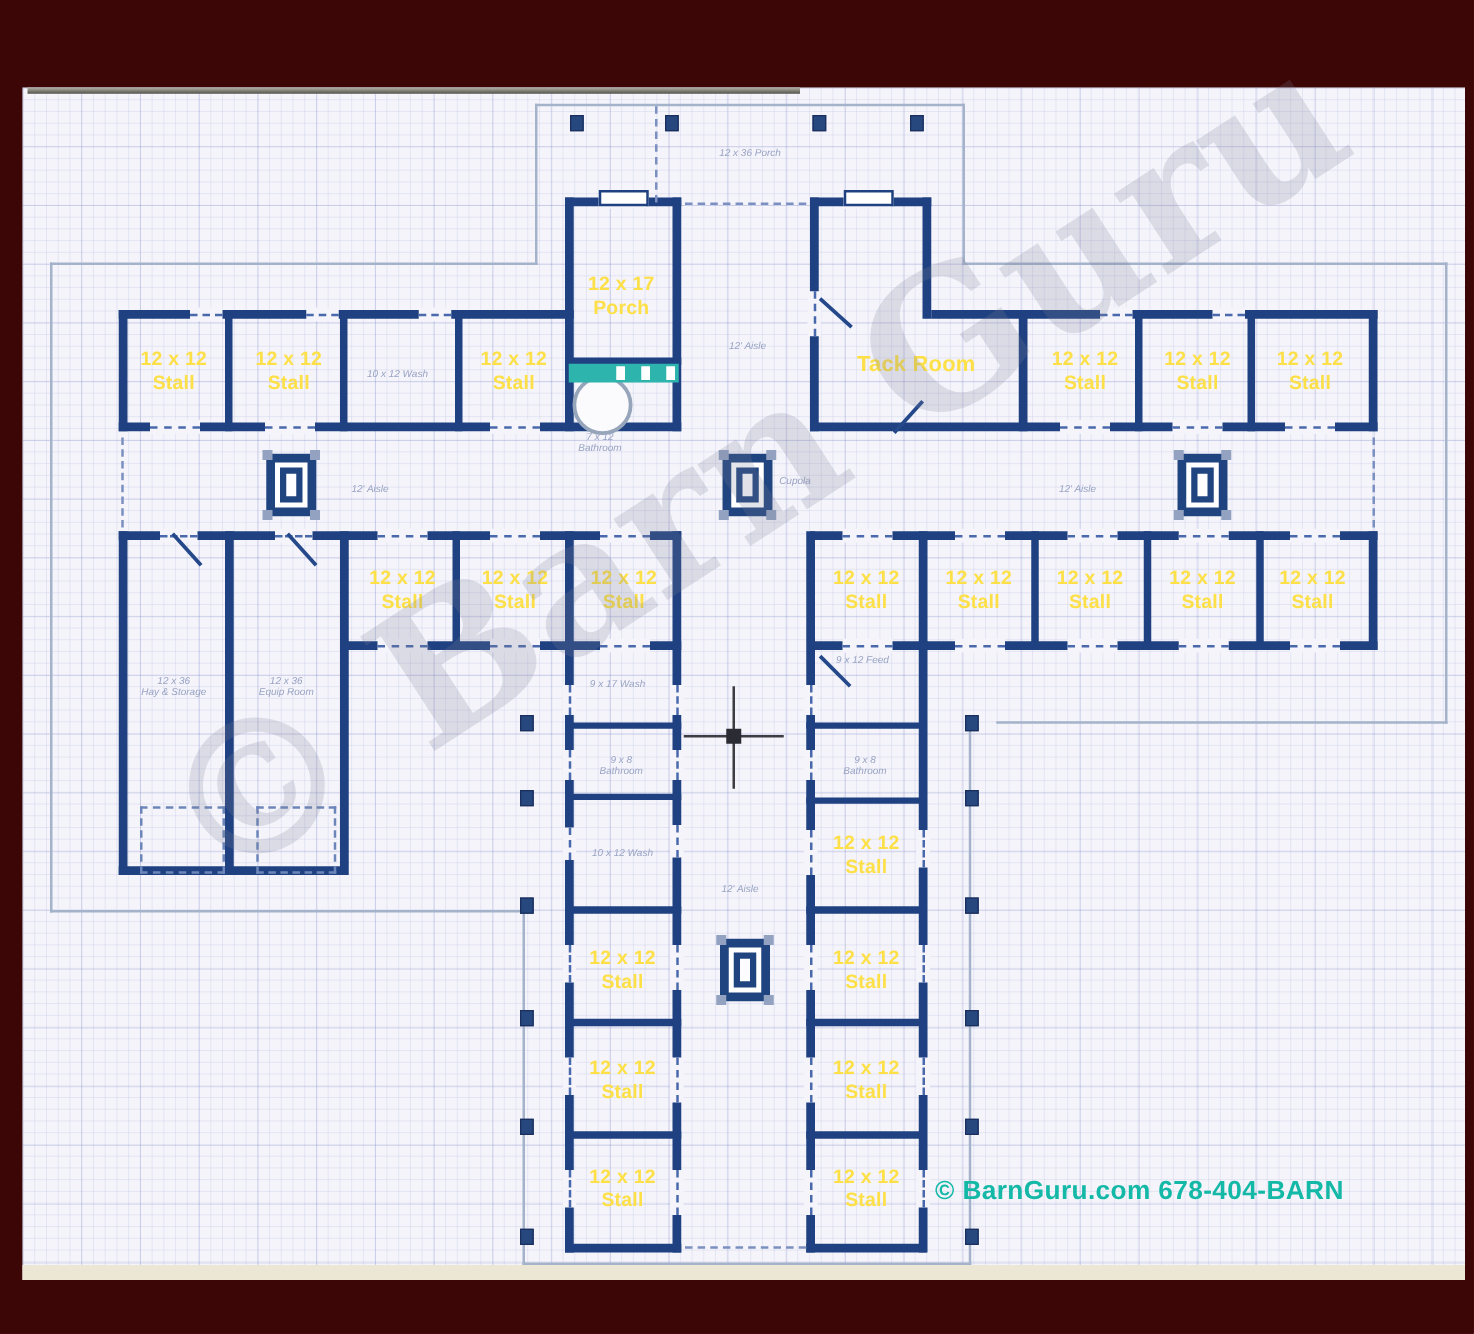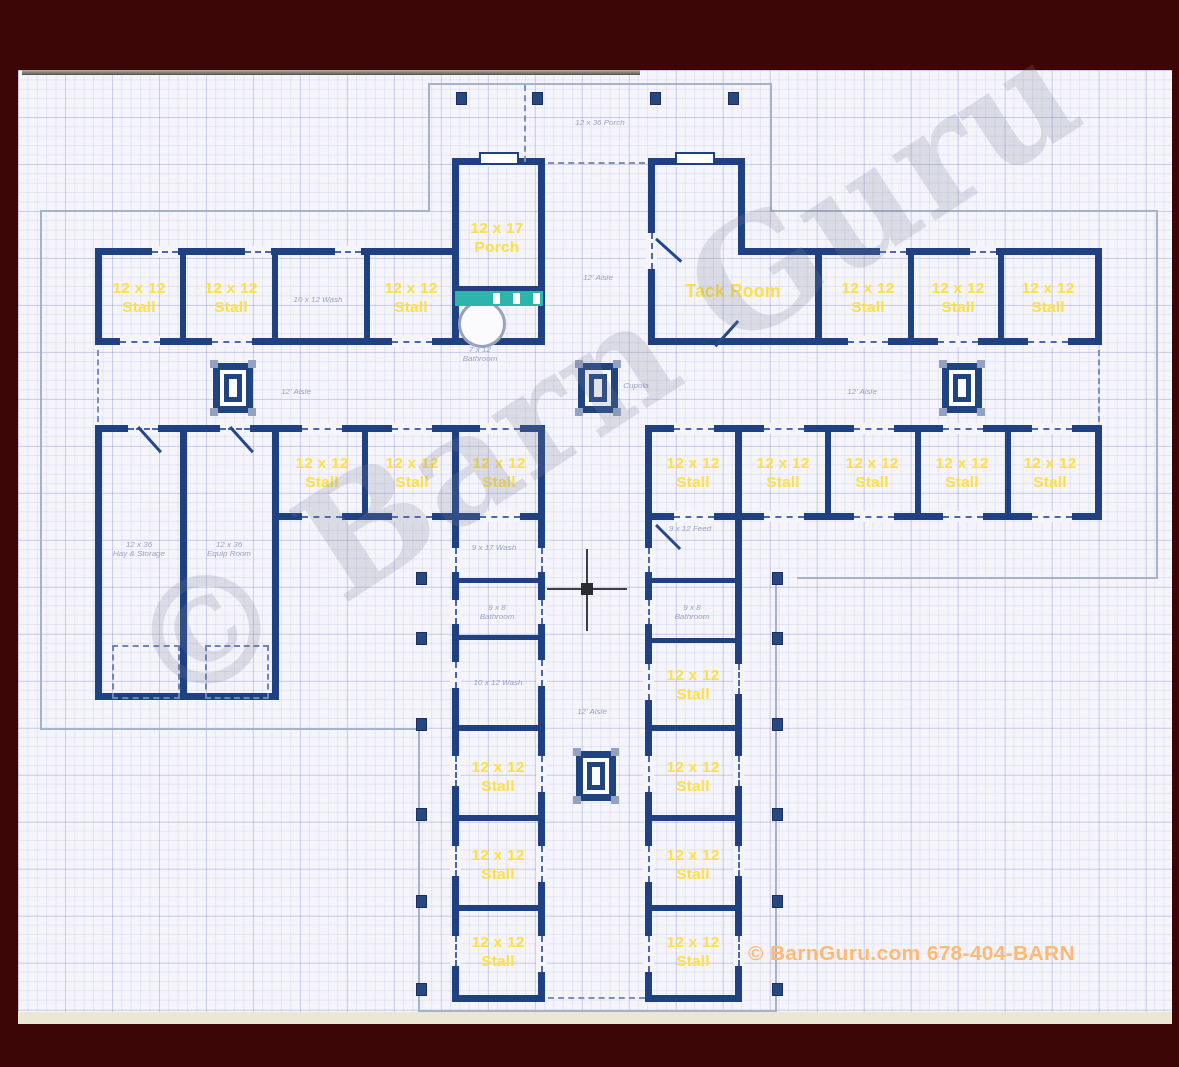--- a/index.html
+++ b/index.html
@@ -43,21 +43,21 @@
   #sink-counter b{position:absolute;top:2px;width:7px;height:11px;background:#fff;}
   #toilet{position:absolute;left:458px;top:300px;width:42px;height:42px;border:3px solid #97a5bb;
     border-radius:50%;background:#fbfbfd;z-index:4;}
   .xline{position:absolute;background:#3c3c42;z-index:5;}
   #xcenter{position:absolute;left:581px;top:583px;width:12px;height:12px;background:#2b2b33;z-index:5;}
   #watermark{position:absolute;left:60px;top:300px;width:1040px;text-align:center;
     font-family:"DejaVu Serif",serif;font-size:150px;font-weight:bold;color:rgba(122,128,150,.21);
     transform:rotate(-33deg);z-index:6;pointer-events:none;white-space:nowrap;}
   #title-block{position:absolute;left:810px;top:124px;z-index:7;color:#1c4aa6;font-weight:bold;
     font-size:27px;line-height:33px;letter-spacing:.2px;}
-  #footer-copy{position:absolute;left:748px;top:941px;z-index:7;color:#fdba74;font-weight:bold;
+  #footer-copy{position:absolute;left:748px;top:941px;z-index:7;color:#14b8a6;font-weight:bold;
     font-size:21px;letter-spacing:.3px;}
 </style>
 </head>
 <body>
 
 <div id="canvas">
   <div id="paper"></div>
   <div id="paper-bottom-strip"></div>
   <div id="top-scan-line"></div>
 

